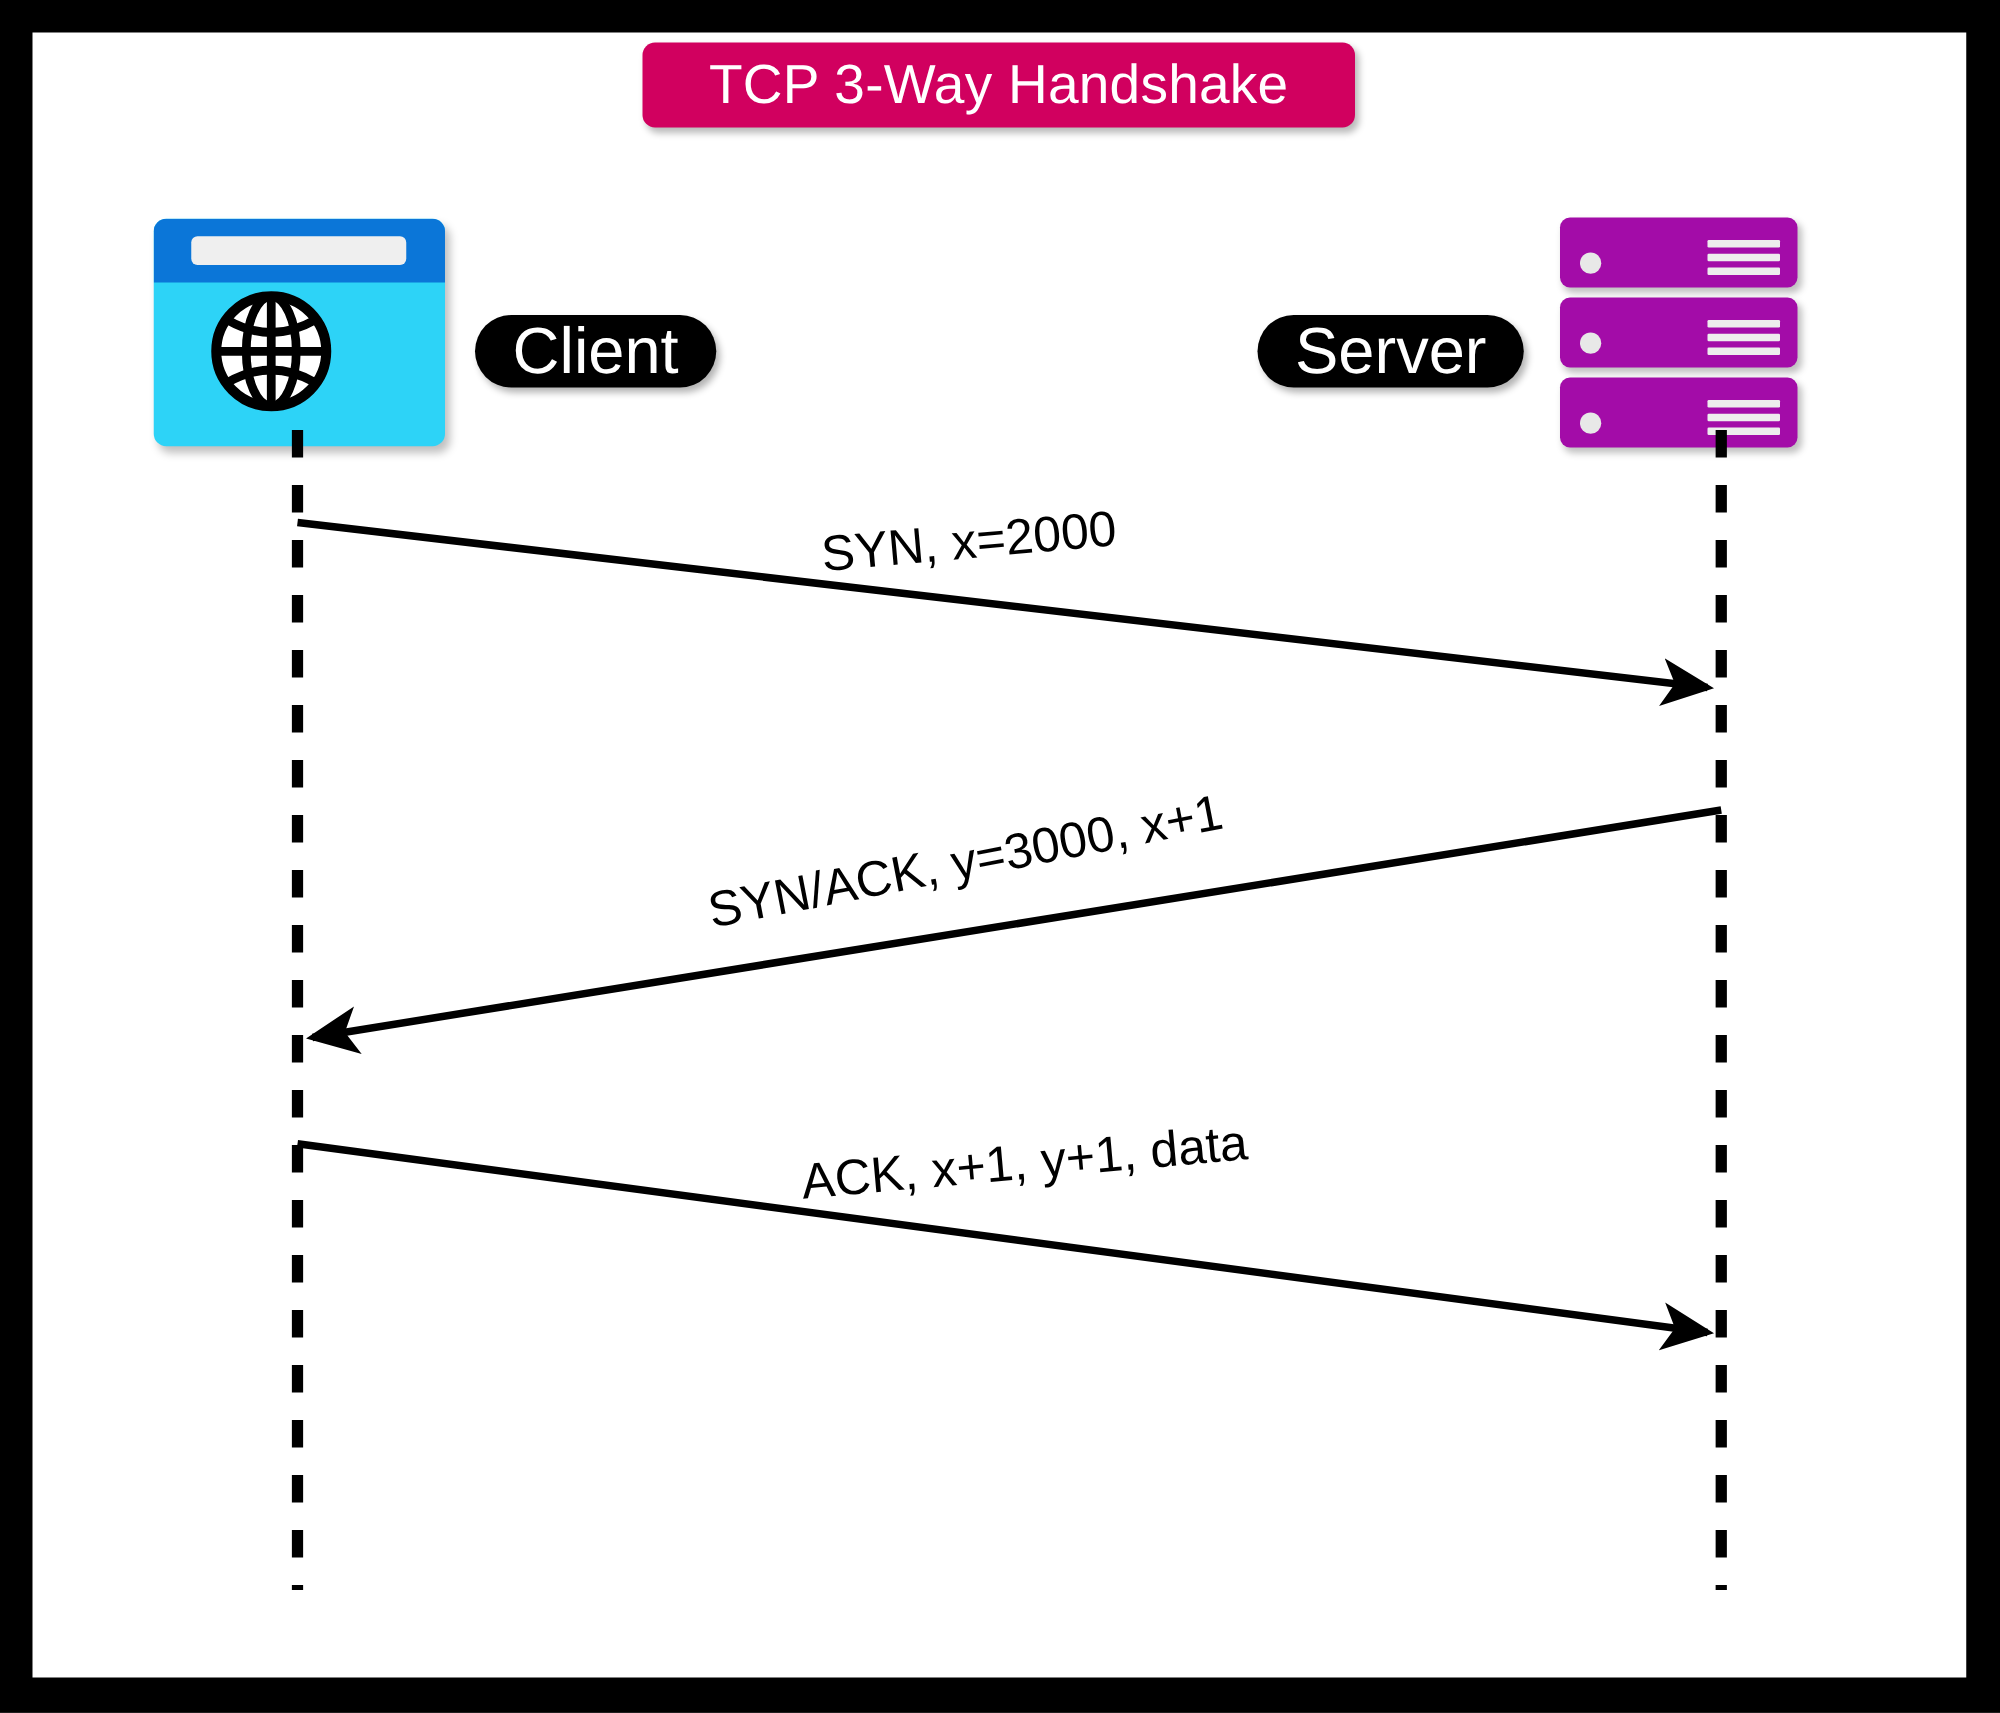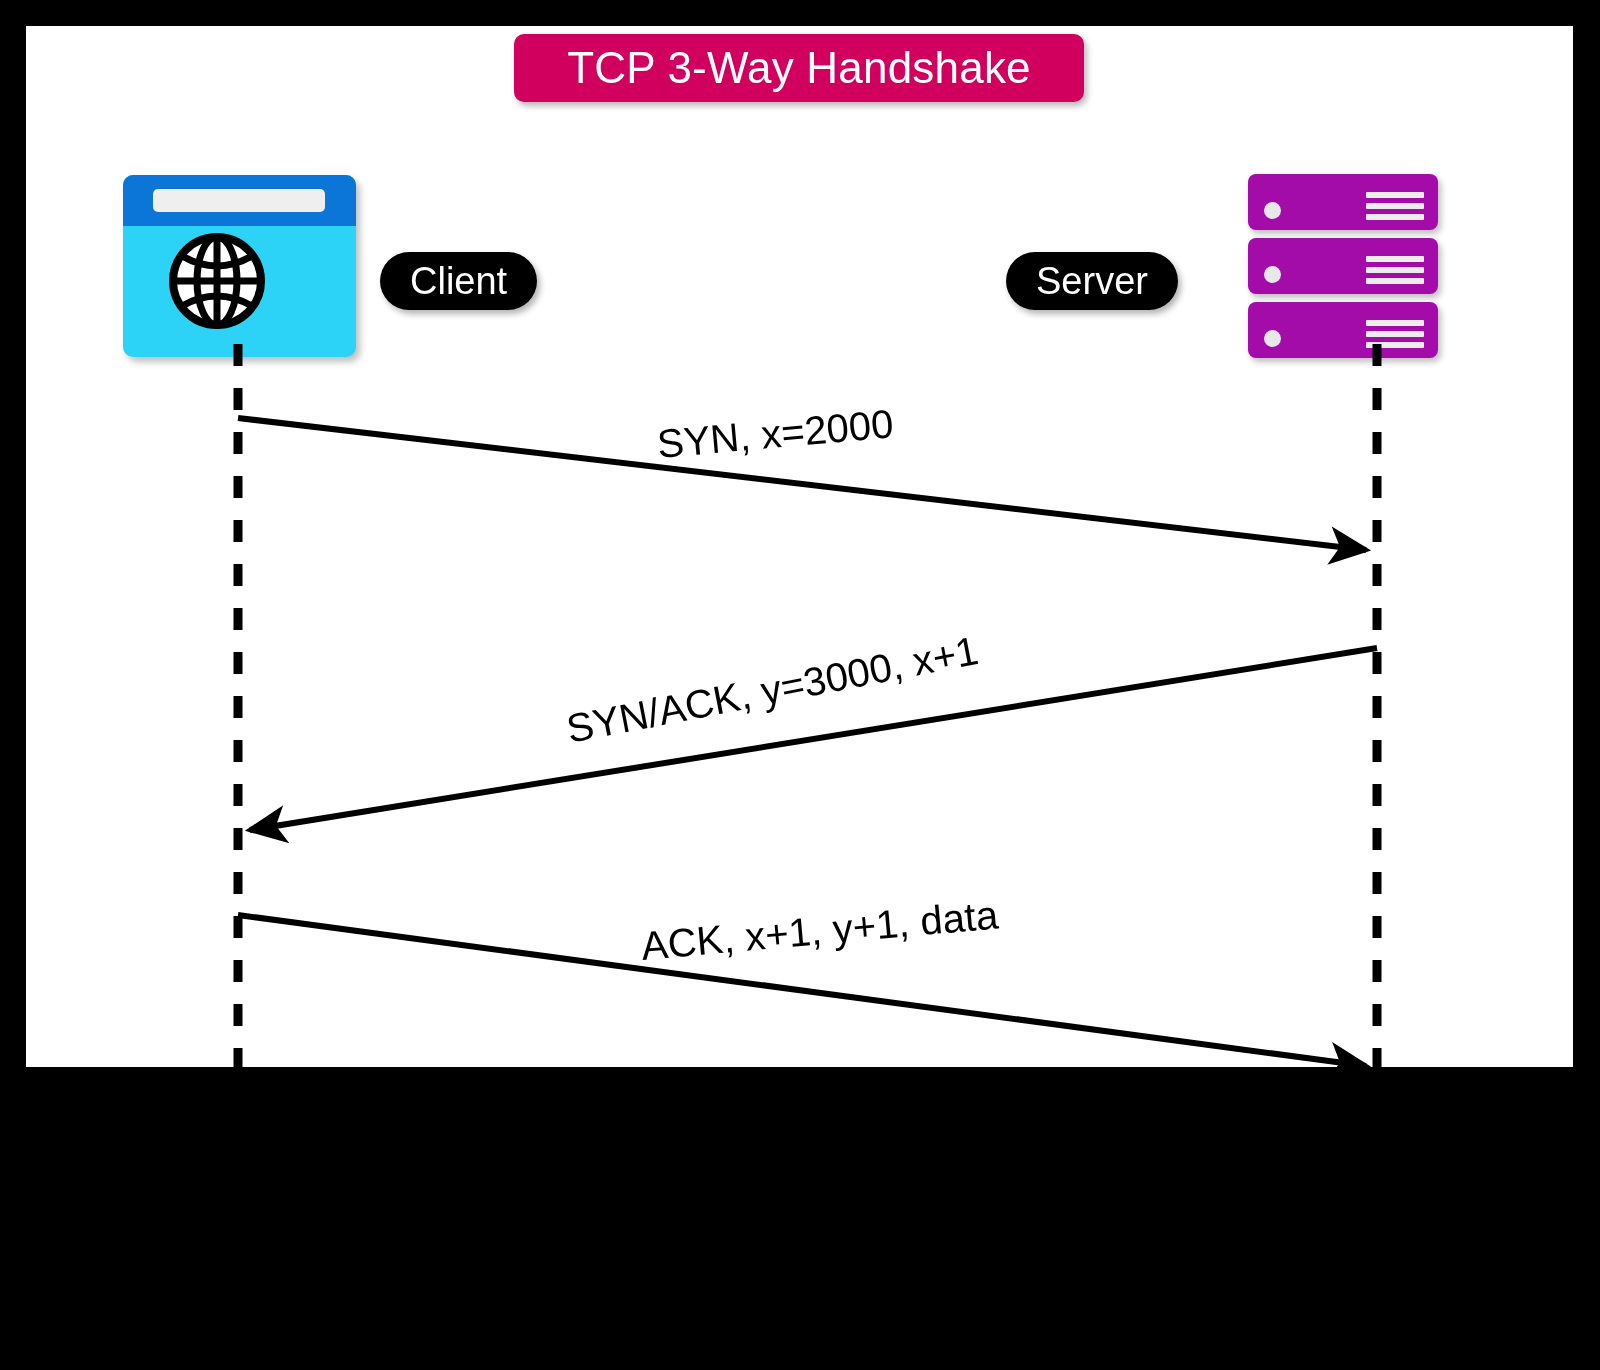--- a/index.html
+++ b/index.html
@@ -11,21 +11,21 @@
   }
   #frame {
     position: absolute;
     left: 0; top: 0;
     width: 1600px; height: 1370px;
     background: #000000;
   }
   #canvas {
     position: absolute;
     left: 26px; top: 26px;
-    width: 1547px; height: 1041px;
+    width: 1547px; height: 1316px;
     background: #ffffff;
     overflow: hidden;
     padding-left: 36px;
   }
 
   
   #title-banner {
     position: absolute;
     left: 488px; top: 8px;
     width: 570px; height: 68px;
@@ -52,21 +52,21 @@
     background: #000000;
     border-radius: 29px;
     display: flex;
     align-items: center;
     justify-content: center;
     padding: 0 30px;
     box-shadow: 3px 4px 6px rgba(0,0,0,0.30);
   }
   .pill span {
     color: #ffffff;
-    font-size: 38px;
+    font-size: 52px;
     line-height: 1;
     white-space: nowrap;
   }
   #client-pill { left: 354px; top: 226px; }
   #server-pill { left: 980px; top: 226px; }
 
   
   #client-icon {
     position: absolute;
     left: 97px; top: 149px;

